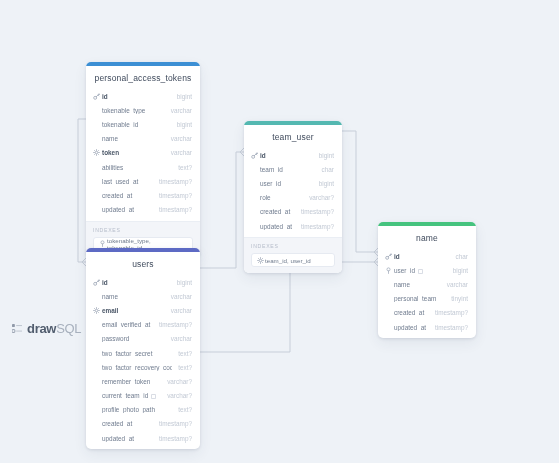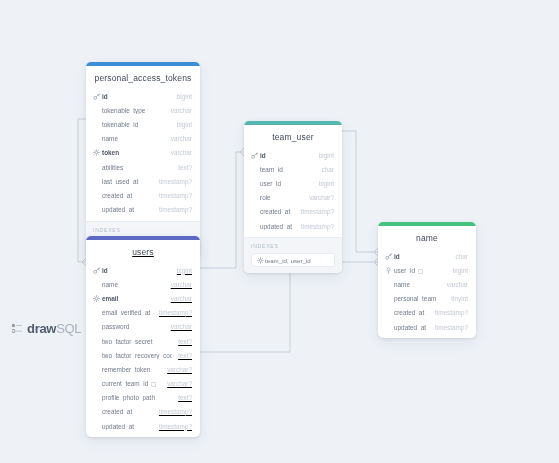--- a/index.html
+++ b/index.html
@@ -279,21 +279,21 @@
             <span class="col-ic">
               <svg width="7" height="7" viewBox="0 0 10 10">
                 <circle cx="5" cy="5" r="1.7" fill="none" stroke="currentColor" stroke-width="1"></circle>
                 <path d="M5,0.6 L5,2.4 M5,7.6 L5,9.4 M0.6,5 L2.4,5 M7.6,5 L9.4,5 M1.9,1.9 L3.1,3.1 M6.9,6.9 L8.1,8.1 M8.1,1.9 L6.9,3.1 M3.1,6.9 L1.9,8.1" stroke="currentColor" stroke-width="0.9" stroke-linecap="round"></path>
               </svg>
             </span>
             <span>team_id, user_id</span>
           </div>
         </div>
       </div>
-      <div class="table" style="left: 86px; top: 236px; width: 114px; text-decoration: underline;">
+      <div class="table" style="left: 86px; top: 248px; width: 114px;">
         <div class="accent" style="background: rgb(93, 106, 196);"></div>
         <div class="tbl-title">users</div>
         <div class="cols">
           <div class="col pk">
             <span class="col-ic">
               <svg width="7" height="7" viewBox="0 0 10 10">
                 <circle cx="3.1" cy="6.9" r="2.1" fill="none" stroke="currentColor" stroke-width="1.1"></circle>
                 <path d="M4.5,5.5 L8.6,1.4 M7.2,2.8 L8.4,4 M8.6,1.4 L9.6,2.4" stroke="currentColor" stroke-width="1.1" fill="none" stroke-linecap="round"></path>
               </svg>
             </span>

